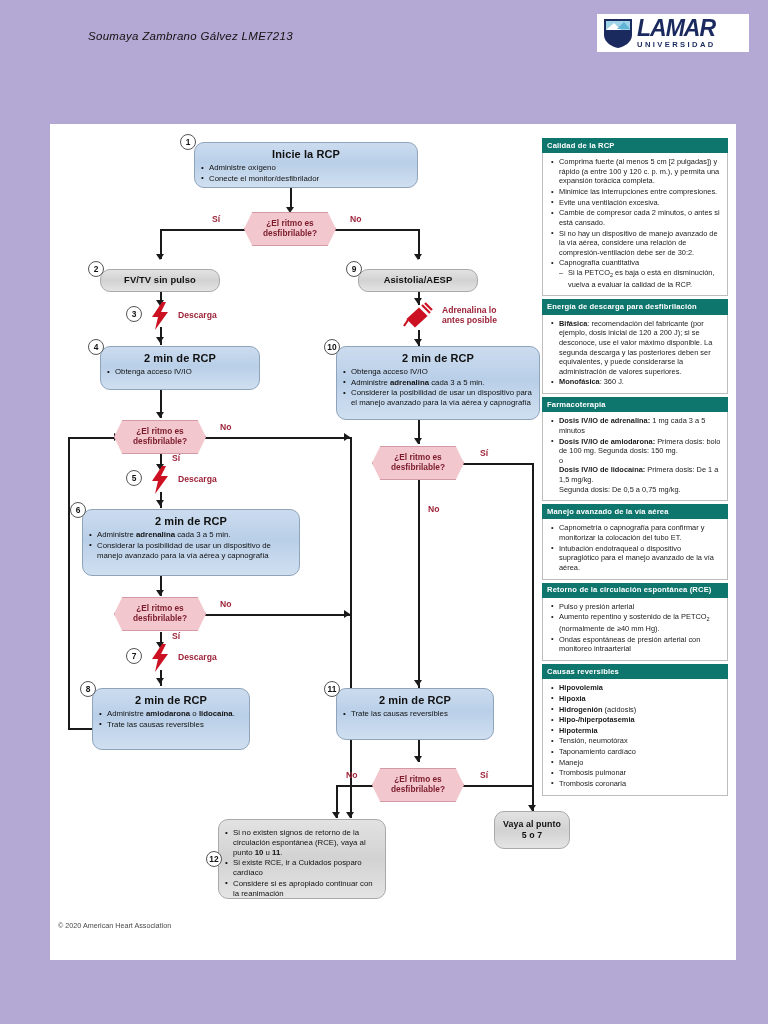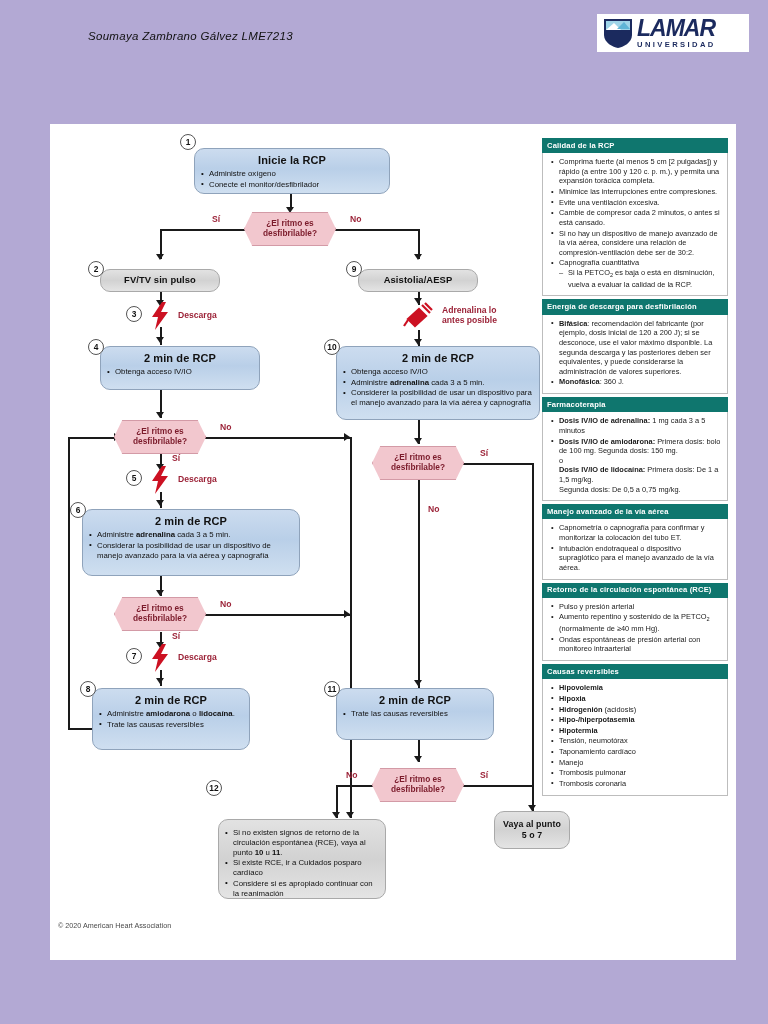--- a/index.html
+++ b/index.html
@@ -246,21 +246,21 @@
     <div class="arw down" style="left:282px; top:688px;"></div>
 
     <div class="ln h" style="left:406px; top:661px; width:78px;"></div>
     <div class="ln v" style="left:482px; top:661px; height:26px;"></div>
     <div class="arw down" style="left:478px; top:681px;"></div>
 
     <div class="ln v" style="left:300px; top:313px; height:381px;"></div>
     <div class="arw down" style="left:296px; top:688px;"></div>
 
     <div class="num" style="left:130px; top:10px;">1</div>
-    <div class="node blue" style="left:144px; top:24px; width:196px; height:46px;">
+    <div class="node blue" style="left:144px; top:18px; width:224px; height:46px;">
       <div class="title">Inicie la RCP</div>
       <ul>
         <li>Administre oxígeno</li>
         <li>Conecte el monitor/desfibrilador</li>
       </ul>
     </div>
 
     <div class="dec" style="left:194px; top:88px; width:92px; height:34px;">
       <span>¿El ritmo es</span>
       <span>desfibrilable?</span>
@@ -382,21 +382,21 @@
         </ul>
     </div>
 
     <div class="dec" style="left:322px; top:644px; width:92px; height:34px;">
       <span>¿El ritmo es</span>
       <span>desfibrilable?</span>
     </div>
     <div class="lbl" style="left:296px; top:646px;">No</div>
     <div class="lbl" style="left:430px; top:646px;">Sí</div>
 
-    <div class="num" style="left:156px; top:656px;">12</div>
+    <div class="num" style="left:156px; top:727px;">12</div>
     <div class="node gray" style="left:168px; top:695px; width:168px; height:80px; padding-top:8px;">
       <ul>
         <li><span>Si no existen signos de retorno de la circulación espontánea (RCE), vaya al punto </span><b>10</b><span> u </span><b>11</b><span>.</span></li>
         <li>Si existe RCE, ir a Cuidados posparo cardíaco</li>
         <li>Considere si es apropiado continuar con la reanimación</li>
       </ul>
     </div>
 
     <div class="node gray" style="left:444px; top:687px; width:76px; height:38px; display:flex; align-items:center; justify-content:center; text-align:center;">
       <div class="title sm" style="font-size:8.8px; line-height:1.25;">Vaya al punto 5 o 7</div>

